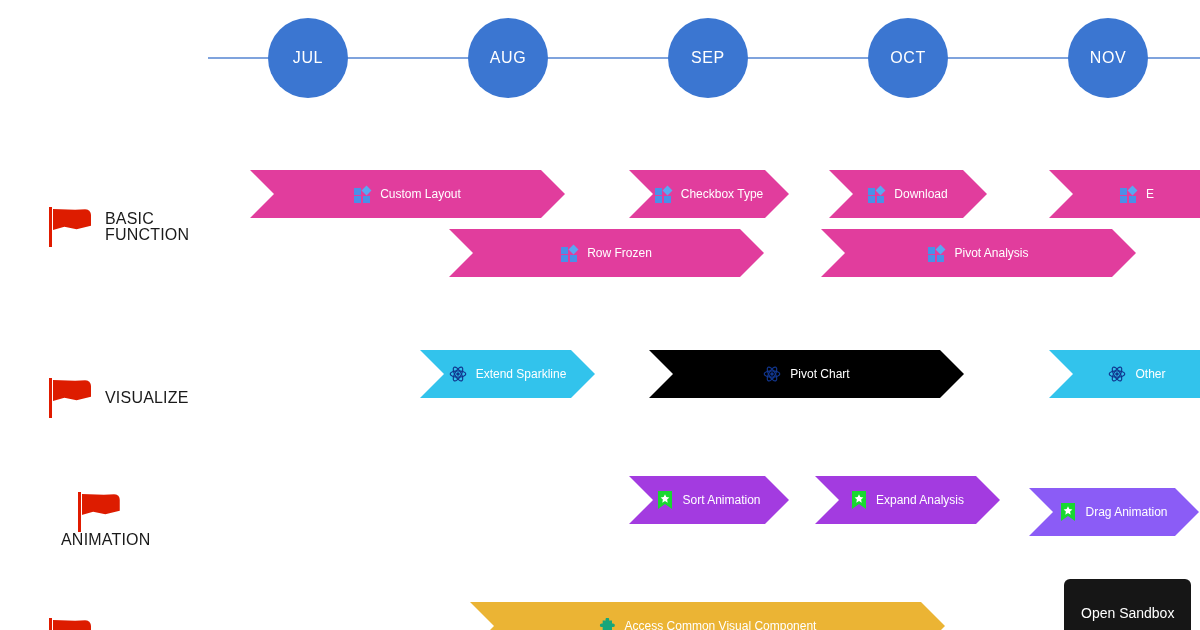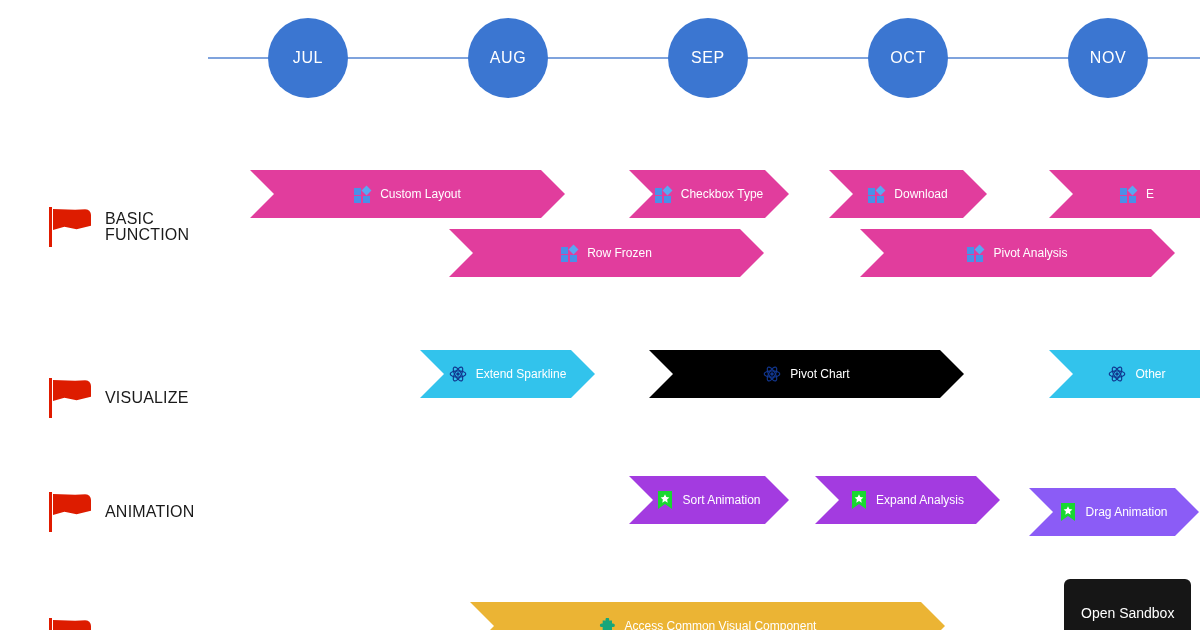--- a/index.html
+++ b/index.html
@@ -148,21 +148,21 @@
       </div>
       <div class="bar" style="left: 449px; top: 229px; width: 315px; background: rgb(225, 61, 157);">
         <span class="ico ico-blocks">
           <i class="a"></i>
           <i class="b"></i>
           <i class="c"></i>
           <i class="d"></i>
         </span>
         <span class="lbl">Row Frozen</span>
       </div>
-      <div class="bar" style="left: 860px; top: 229px; width: 315px; background: rgb(225, 61, 157);">
+      <div class="bar" style="left: 821px; top: 229px; width: 315px; background: rgb(225, 61, 157);">
         <span class="ico ico-blocks">
           <i class="a"></i>
           <i class="b"></i>
           <i class="c"></i>
           <i class="d"></i>
         </span>
         <span class="lbl">Pivot Analysis</span>
       </div>
       <div class="row-label" style="top: 378px;">
         <span class="flag-icon">
@@ -203,21 +203,21 @@
             <g fill="none" stroke="#11368f" stroke-width="1.6">
               <ellipse cx="12" cy="12" rx="10.4" ry="4.2"></ellipse>
               <ellipse cx="12" cy="12" rx="10.4" ry="4.2" transform="rotate(60 12 12)"></ellipse>
               <ellipse cx="12" cy="12" rx="10.4" ry="4.2" transform="rotate(120 12 12)"></ellipse>
             </g>
             <circle cx="12" cy="12" r="2.4" fill="#11368f"></circle>
           </svg>
         </span>
         <span class="lbl">Other</span>
       </div>
-      <div class="row-label" style="top: 492px;">
+      <div class="row-label" style="top: 492px; flex-direction: column;">
         <span class="flag-icon">
           <span class="pole"></span>
           <span class="banner"></span>
         </span>
         <span class="txt">ANIMATION</span>
       </div>
       <div class="bar" style="left: 629px; top: 476px; width: 160px; background: rgb(163, 59, 224);">
         <span class="ico">
           <svg class="ico-ribbon" viewBox="0 0 16 18">
             <path d="M1 0h14v18l-7-5-7 5z" fill="#18d830"></path>

